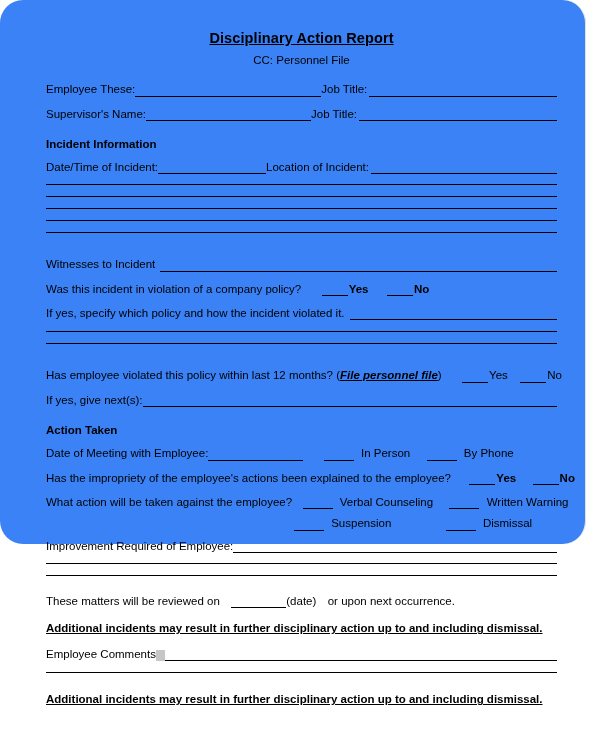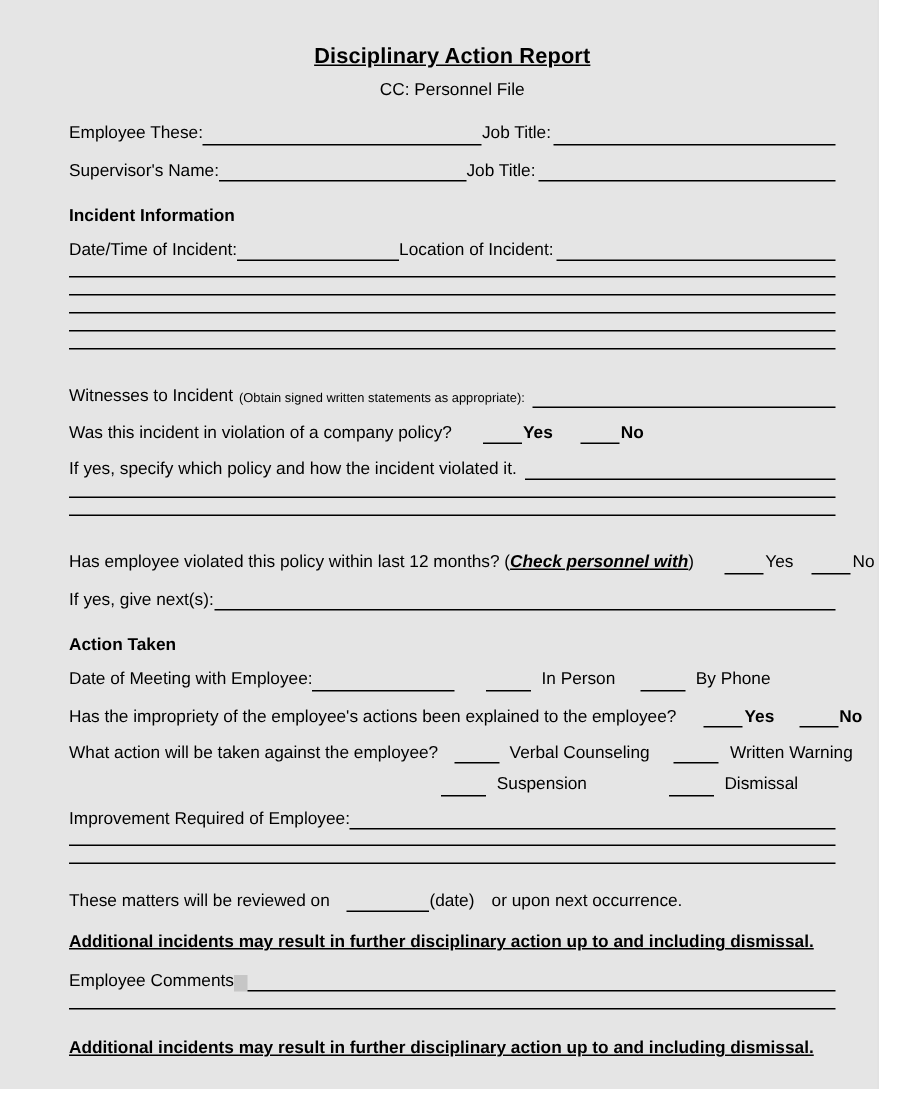--- a/index.html
+++ b/index.html
@@ -14,24 +14,25 @@
     font-family: "Liberation Sans", sans-serif;
     color: #000000;
     overflow: hidden;
     position: relative;
   }
   .page {
     position: absolute;
     left: 0;
     top: 0;
     width: 586px;
-    height: 726px;
-    background: #e5e5e5;
+    height: 544px;
+    background: #3b82f6;
     border-right: 1px solid #e2e2e2;
     box-sizing: border-box;
+    border-radius: 23px;
   }
   .sheet {
     position: absolute;
     left: 46px;
     top: 30px;
     width: 511px;
   }
 
   
   .title {
@@ -173,21 +174,20 @@
       <div class="rule"></div>
       <div class="rule"></div>
       <div class="rule"></div>
       <div class="rule"></div>
     </div>
 
     <div class="spacer-md"></div>
 
     <div class="flexrow">
       <span>Witnesses to Incident</span>
-      <span class="small" style="padding:0 0 0.5px 4px">(Obtain signed written statements as appropriate):</span>
       <span class="grow" style="margin-left:5px"></span>
     </div>
 
     <div class="row">
       <span>Was this incident in violation of a company policy?</span>
       <span style="display:inline-block;width:14px"></span>
       <span class="blank"></span><span class="b">Yes</span>
       <span style="display:inline-block;width:12px"></span>
       <span class="blank"></span><span class="b">No</span>
     </div>
@@ -197,21 +197,21 @@
       <span class="grow" style="margin-left:5px"></span>
     </div>
     <div>
       <div class="rule"></div>
       <div class="rule"></div>
     </div>
 
     <div class="spacer-md"></div>
 
     <div class="row">
-      <span>Has employee violated this policy within last 12 months? (</span><span class="bui">Check personnel with</span><span>)</span>
+      <span>Has employee violated this policy within last 12 months? (</span><span class="bui">File personnel file</span><span>)</span>
       <span style="display:inline-block;width:14px"></span>
       <span class="blank"></span><span>Yes</span>
       <span style="display:inline-block;width:6px"></span>
       <span class="blank"></span><span>No</span>
     </div>
 
     <div class="flexrow">
       <span>If yes, give next(s):</span>
       <span class="grow" style="margin-left:0"></span>
     </div>

